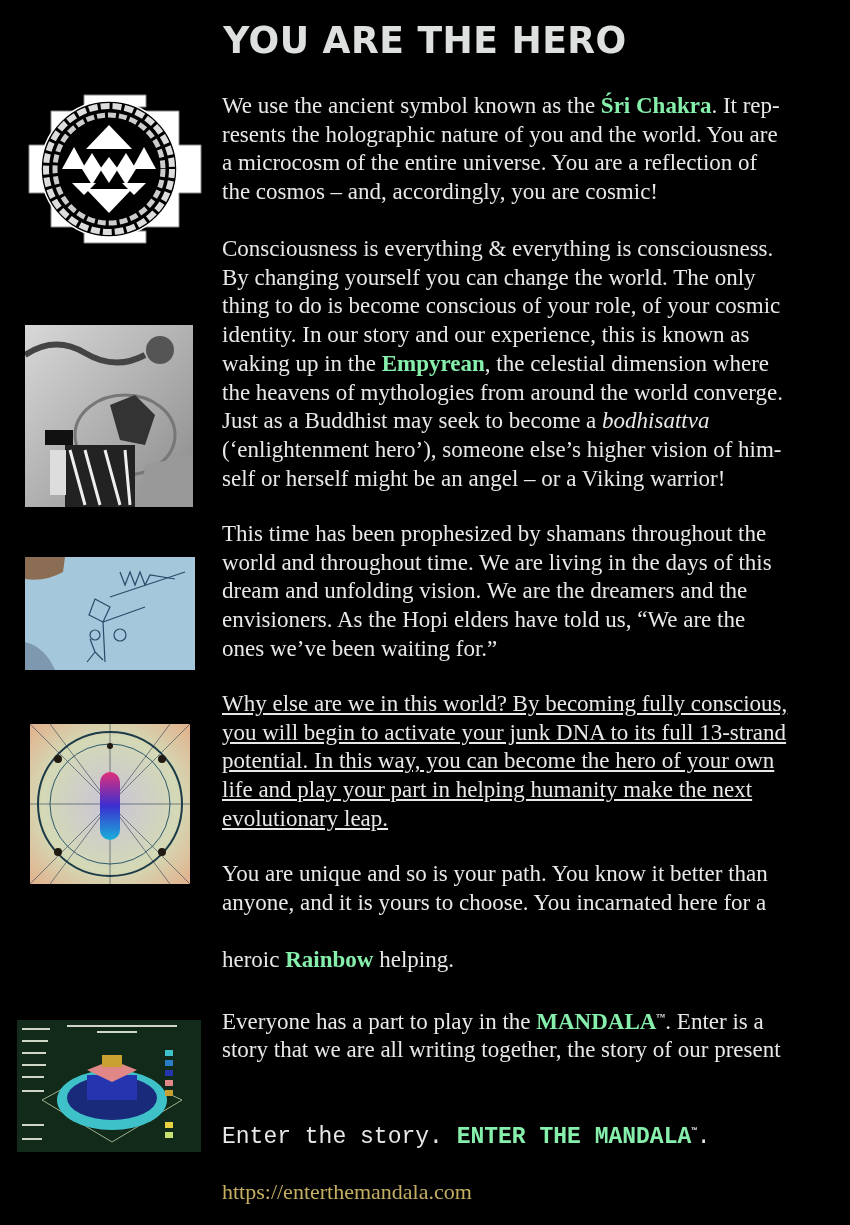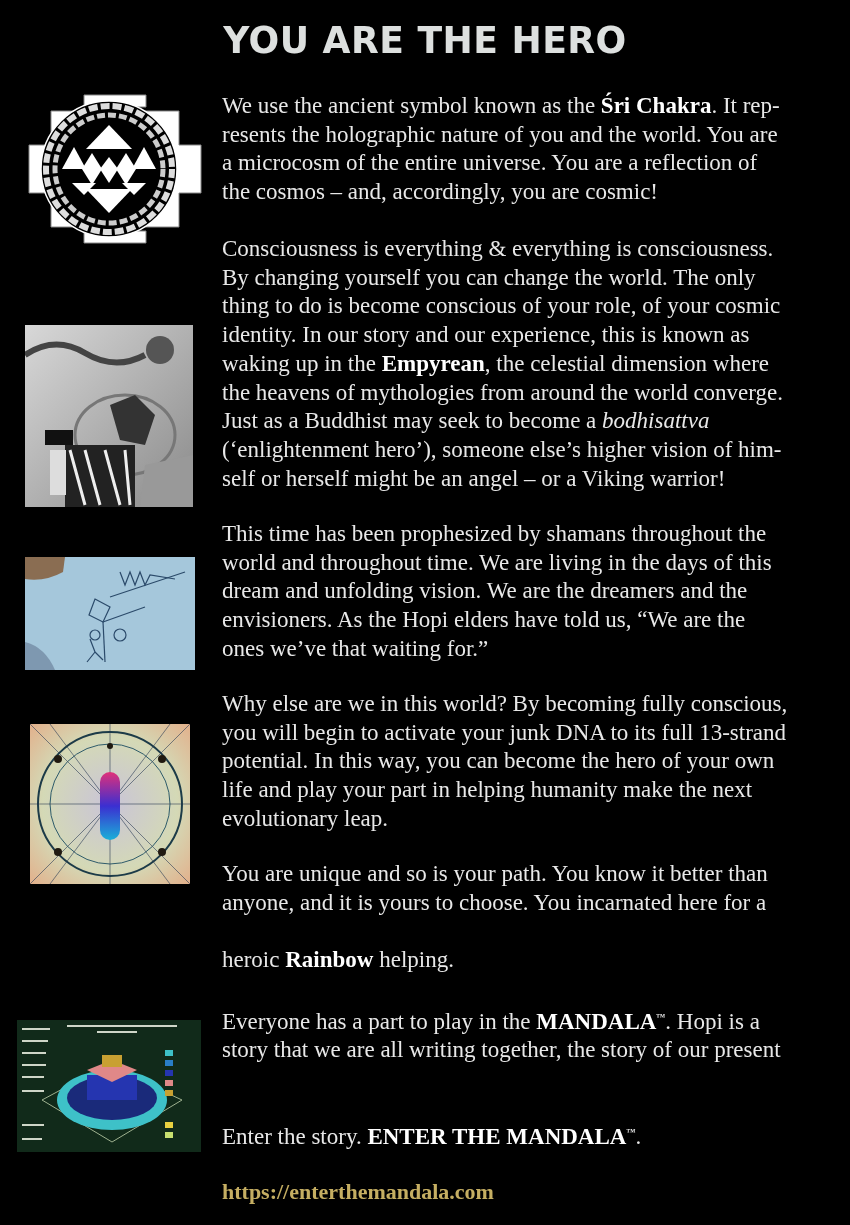--- a/index.html
+++ b/index.html
@@ -1,21 +1,21 @@
 <!DOCTYPE html>
 <html><head>
 <meta charset="utf-8">
 <style>
   html, body { margin: 0; padding: 0; background: #000; }
   body { width: 850px; height: 1225px; position: relative; overflow: hidden; color: #e6e6e6; font-family: "Liberation Serif", "DejaVu Serif", serif; }
   .title { position: absolute; top: 14px; left: 0; width: 850px; text-align: center; font-family: "DejaVu Sans", "Liberation Sans", sans-serif; font-weight: bold; font-size: 38px; letter-spacing: 0.5px; color: #dde0df; line-height: 52px; transform: scaleX(0.95); }
   .para { position: absolute; left: 222px; width: 600px; font-size: 23px; line-height: 28.7px; color: #e8e8e8; }
-  .para b { color: #ffffff; text-align: right; }
+  .para b { color: #86efac; text-align: right; }
   .tm { font-size: 9px; vertical-align: super; font-weight: bold; }
-  .url { position: absolute; left: 222px; top: 1178px; font-size: 22px; font-weight: bold; color: #c5ae62; line-height: 28px; }
+  .url { position: absolute; left: 222px; top: 1178px; font-size: 22px; font-weight: normal; color: #c5ae62; line-height: 28px; }
   .img { position: absolute; overflow: hidden; }
   svg { display: block; }
 </style>
 </head>
 <body>
 
 <div class="title">YOU ARE THE HERO</div>
 
 <div class="img" style="left:14px;top:87px;width:190px;height:163px;">
   <svg width="190" height="163" viewBox="0 0 190 163">
@@ -148,19 +148,19 @@
         <rect x="148" y="60" width="8" height="6" fill="#e08888"></rect>
         <rect x="148" y="70" width="8" height="6" fill="#c8a032"></rect>
         <rect x="148" y="102" width="8" height="6" fill="#e8d040"></rect>
         <rect x="148" y="112" width="8" height="6" fill="#c8e070"></rect>
       </g>
   </svg>
 </div>
 
 <div class="para" id="p1" style="top:92px;"><span>We use the ancient symbol known as the </span><b>Śri Chakra</b><span>. It rep-</span><br><span>resents the holographic nature of you and the world. You are</span><br><span>a microcosm of the entire universe. You are a reflection of</span><br><span>the cosmos – and, accordingly, you are cosmic!</span></div>
 <div class="para" id="p2" style="top:235px;"><span>Consciousness is everything &amp; everything is consciousness.</span><br><span>By changing yourself you can change the world. The only</span><br><span>thing to do is become conscious of your role, of your cosmic</span><br><span>identity. In our story and our experience, this is known as</span><br><span>waking up in the </span><b>Empyrean</b><span>, the celestial dimension where</span><br><span>the heavens of mythologies from around the world converge.</span><br><span>Just as a Buddhist may seek to become a </span><i>bodhisattva</i><br><span>(‘enlightenment hero’), someone else’s higher vision of him-</span><br><span>self or herself might be an angel – or a Viking warrior!</span></div>
-<div class="para" id="p3" style="top:520px;"><span>This time has been prophesized by shamans throughout the</span><br><span>world and throughout time. We are living in the days of this</span><br><span>dream and unfolding vision. We are the dreamers and the</span><br><span>envisioners. As the Hopi elders have told us, “We are the</span><br><span>ones we’ve that waiting for.”</span></div>
-<div class="para" id="p4" style="top:690px;"><span>Why else are we in this world? By becoming fully conscious,</span><br><span>you will begin to activate your junk DNA to its full 13-strand</span><br><span>potential. In this way, you can become the hero of your own</span><br><span>life and play your part in helping humanity make the next</span><br><span>evolutionary leap.</span></div>
+<div class="para" id="p3" style="top:520px;"><span>This time has been prophesized by shamans throughout the</span><br><span>world and throughout time. We are living in the days of this</span><br><span>dream and unfolding vision. We are the dreamers and the</span><br><span>envisioners. As the Hopi elders have told us, “We are the</span><br><span>ones we’ve been waiting for.”</span></div>
+<div class="para" id="p4" style="top:690px;text-decoration:underline;"><span>Why else are we in this world? By becoming fully conscious,</span><br><span>you will begin to activate your junk DNA to its full 13-strand</span><br><span>potential. In this way, you can become the hero of your own</span><br><span>life and play your part in helping humanity make the next</span><br><span>evolutionary leap.</span></div>
 <div class="para" id="p5" style="top:860px;"><span>You are unique and so is your path. You know it better than</span><br><span>anyone, and it is yours to choose. You incarnated here for a</span><br><br><span>heroic </span><b>Rainbow</b><span> helping.</span></div>
-<div class="para" id="p6" style="top:1003px;"><span>Everyone has a part to play in the </span><b>MANDALA</b><span class="tm">™</span><span>. Hopi is a</span><br><span>story that we are all writing together, the story of our present</span><br></div>
-<div class="para" id="p7" style="top:1118px;"><span>Enter the story. </span><b>ENTER THE MANDALA</b><span class="tm">™</span><span>.</span></div>
+<div class="para" id="p6" style="top:1003px;"><span>Everyone has a part to play in the </span><b>MANDALA</b><span class="tm">™</span><span>. Enter is a</span><br><span>story that we are all writing together, the story of our present</span><br></div>
+<div class="para" id="p7" style="top:1118px;font-family:Liberation Mono, monospace;"><span>Enter the story. </span><b>ENTER THE MANDALA</b><span class="tm">™</span><span>.</span></div>
 
 <a class="url">https://enterthemandala.com</a>
 
 </body></html>

